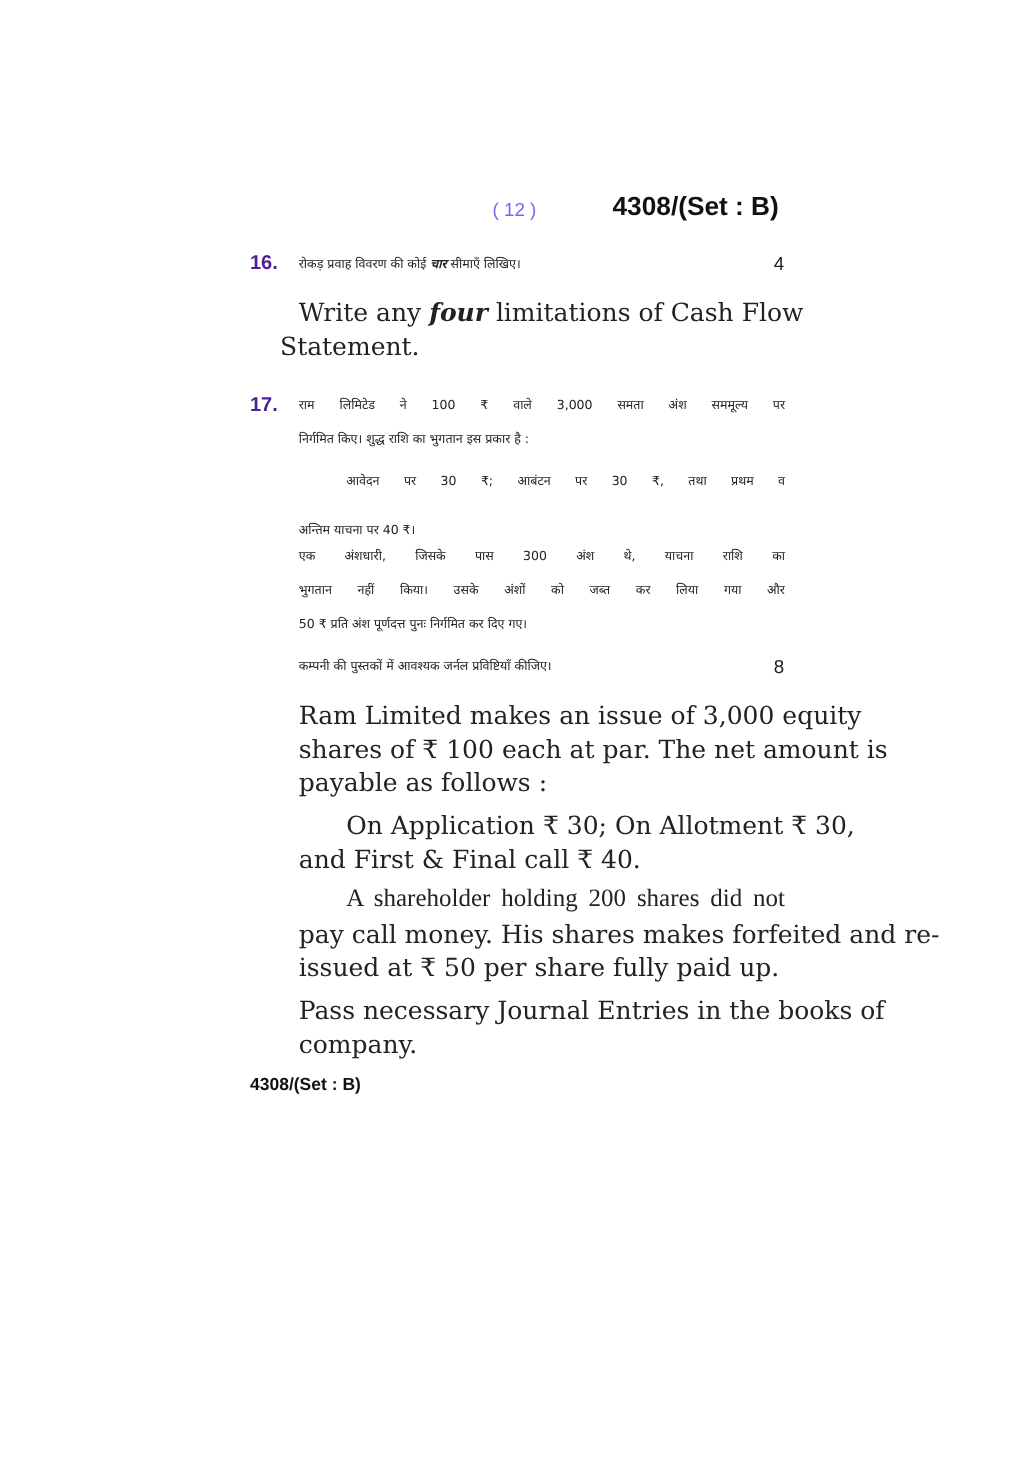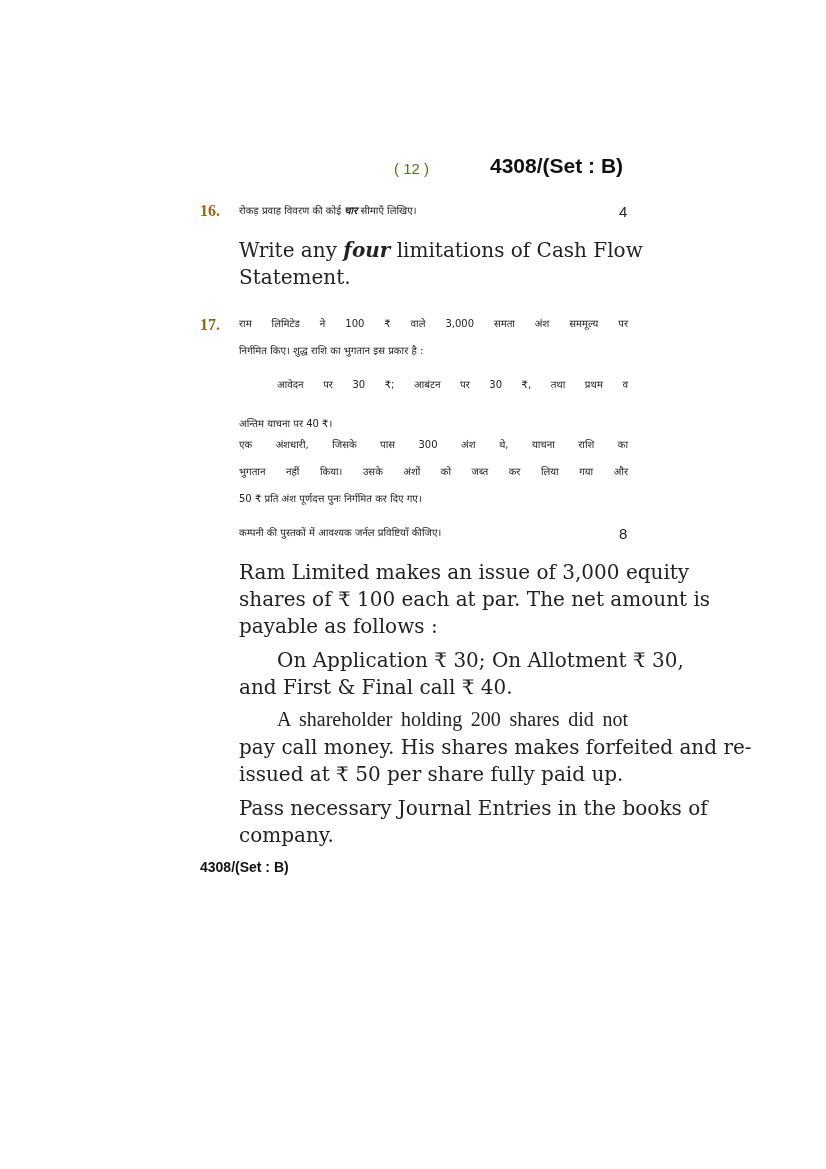--- a/index.html
+++ b/index.html
@@ -14,34 +14,34 @@
       overflow: hidden;
       color: #1a1a1a;
       font-family: "DejaVu Serif", "Liberation Serif", serif;
     }
     .abs { position: absolute; }
 
     .page-num {
       left: 394px; top: 160px;
       font-family: "Liberation Sans", sans-serif;
       font-size: 15px;
-      color: #4d7c0f;
+      color: #8b5cf6;
     }
     .paper-code-top {
       left: 490px; top: 154px;
       font-family: "Liberation Sans", sans-serif;
       font-weight: bold;
       font-size: 21px;
       color: #111;
     }
     .q-num {
-      font-family: Liberation Serif, serif;
+      font-family: Liberation Sans, sans-serif;
       font-weight: bold;
       font-size: 16px;
-      color: #a16207;
+      color: #4c1d95;
     }
     .marks {
       font-family: "Liberation Sans", sans-serif;
       font-size: 15px;
       color: #222;
     }
     .hi {
       font-family: "DejaVu Sans", sans-serif;
       font-size: 10px;
       color: #222;
@@ -83,21 +83,21 @@
     <span class="emph">चार</span>
     <span>सीमाएँ लिखिए।</span>
   </div>
   <div class="abs marks" style="left:619px; top:203px;">4</div>
 
   <div class="abs en just" style="left:239px; top:238px;">
     <span>Write any</span>
     <span class="emph">four</span>
     <span>limitations of Cash Flow</span>
   </div>
-  <div class="abs en" style="left:239px; top:265px;">Statement.</div>
+  <div class="abs en" style="left:224px; top:265px;">Statement.</div>
 </div>
 
 <div>
   <div class="abs q-num" style="left:200px; top:316px;">17.</div>
 
   <div class="abs hi just" style="left:239px; top:316px;">राम लिमिटेड ने 100 ₹ वाले 3,000 समता अंश सममूल्य पर</div>
   <div class="abs hi" style="left:239px; top:343px;">निर्गमित किए। शुद्ध राशि का भुगतान इस प्रकार है :</div>
 
   <div class="abs hi" style="left:277px; top:377px; width:351px; text-align:justify; text-align-last:justify;">आवेदन पर 30 ₹; आबंटन पर 30 ₹, तथा प्रथम व</div>
   <div class="abs hi" style="left:239px; top:416px;">अन्तिम याचना पर 40 ₹।</div>

